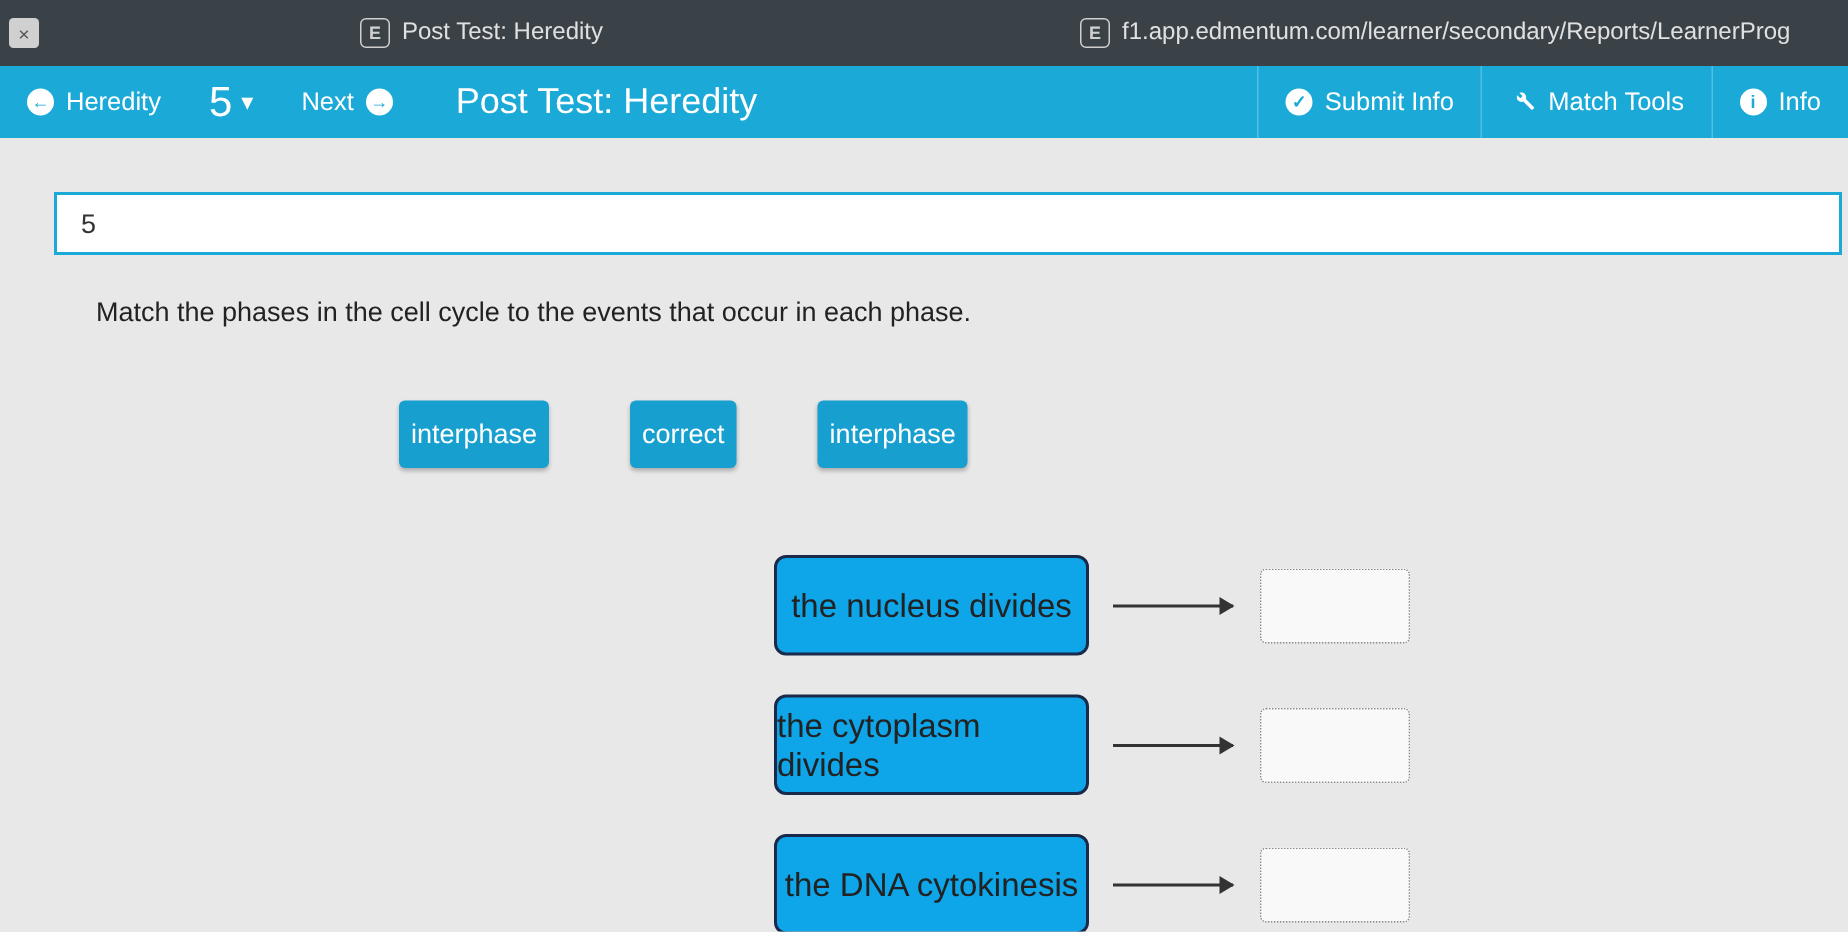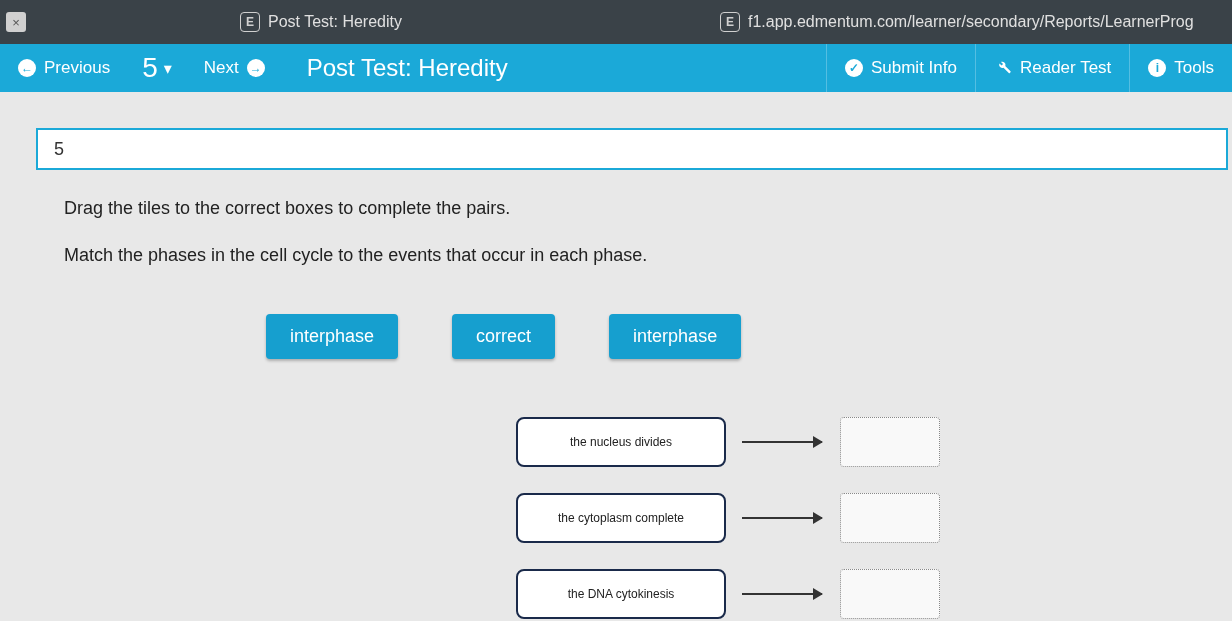--- a/index.html
+++ b/index.html
@@ -136,43 +136,43 @@
     .tiles-row {
       display: flex;
       gap: 54px;
       margin-left: 230px;
       margin-bottom: 58px;
     }
     .tile {
       background: #169fcf;
       color: #fff;
       font-size: 18px;
-      padding: 12px 24px;
+      padding: 12px 8px;
       border-radius: 4px;
       box-shadow: 0 2px 3px rgba(0,0,0,0.25);
       cursor: grab;
     }
     .match-rows {
       margin-left: 480px;
     }
     .match-row {
       display: flex;
       align-items: center;
       margin-bottom: 26px;
     }
     .event-box {
       border: 2px solid #1a2a4a;
-      background: #ffffff;
+      background: #0ea5e9;
       border-radius: 8px;
       width: 210px;
-      height: 50px;
+      height: 67px;
       display: flex;
       align-items: center;
       justify-content: center;
-      font-size: 12px;
+      font-size: 22px;
       color: #222;
     }
     .arrow-line {
       width: 80px;
       height: 2px;
       background: #333;
       margin: 0 4px 0 16px;
       position: relative;
     }
     .arrow-line::after {
@@ -205,21 +205,21 @@
   </div>
   <div class="tab tab-2">
     <span class="tab-icon">E</span>
     <span>f1.app.edmentum.com/learner/secondary/Reports/LearnerProg</span>
   </div>
 </div>
 
 <div class="toolbar">
   <div class="tb-prev">
     <span class="arr-icon circle-icon">←</span>
-    <span>Previous</span>
+    <span>Heredity</span>
   </div>
   <div class="tb-qnum">
     <span>5</span>
     <span class="chev">▾</span>
   </div>
   <div class="tb-next">
     <span>Next</span>
     <span class="arr-icon circle-icon">→</span>
   </div>
   <div class="tb-title">Post Test: Heredity</div>
@@ -227,50 +227,49 @@
   <div class="tb-action">
     <span class="ic circle-icon">✓</span>
     <span>Submit Info</span>
   </div>
   <div class="tb-action">
     <span class="ic">
       <svg width="18" height="18" viewBox="0 0 24 24" fill="#fff">
           <path d="M22 19l-7-7c.6-1.5.3-3.3-.9-4.5-1.3-1.3-3.2-1.6-4.8-.9l2.8 2.8-2 2-2.8-2.8c-.7 1.6-.4 3.5.9 4.8 1.2 1.2 3 1.5 4.5.9l7 7c.4.4 1 .4 1.4 0l.9-.9c.4-.4.4-1 0-1.4z"></path>
         </svg>
     </span>
-    <span>Reader Test</span>
+    <span>Match Tools</span>
   </div>
   <div class="tb-action">
     <span class="ic circle-icon">i</span>
-    <span>Tools</span>
+    <span>Info</span>
   </div>
 </div>
 
 <div class="content-outer">
   <div class="qnum-box">
     <span>5</span>
   </div>
 
-  <div class="instruction">Drag the tiles to the correct boxes to complete the pairs.</div>
   <div class="sub-instruction">Match the phases in the cell cycle to the events that occur in each phase.</div>
 
   <div class="tiles-row">
     <div class="tile">interphase</div>
     <div class="tile">correct</div>
     <div class="tile">interphase</div>
   </div>
 
   <div class="match-rows">
     <div class="match-row">
       <div class="event-box">the nucleus divides</div>
       <div class="arrow-line"></div>
       <div class="drop-zone"></div>
     </div>
     <div class="match-row">
-      <div class="event-box">the cytoplasm complete</div>
+      <div class="event-box">the cytoplasm divides</div>
       <div class="arrow-line"></div>
       <div class="drop-zone"></div>
     </div>
     <div class="match-row">
       <div class="event-box">the DNA cytokinesis</div>
       <div class="arrow-line"></div>
       <div class="drop-zone"></div>
     </div>
   </div>
 </div>

